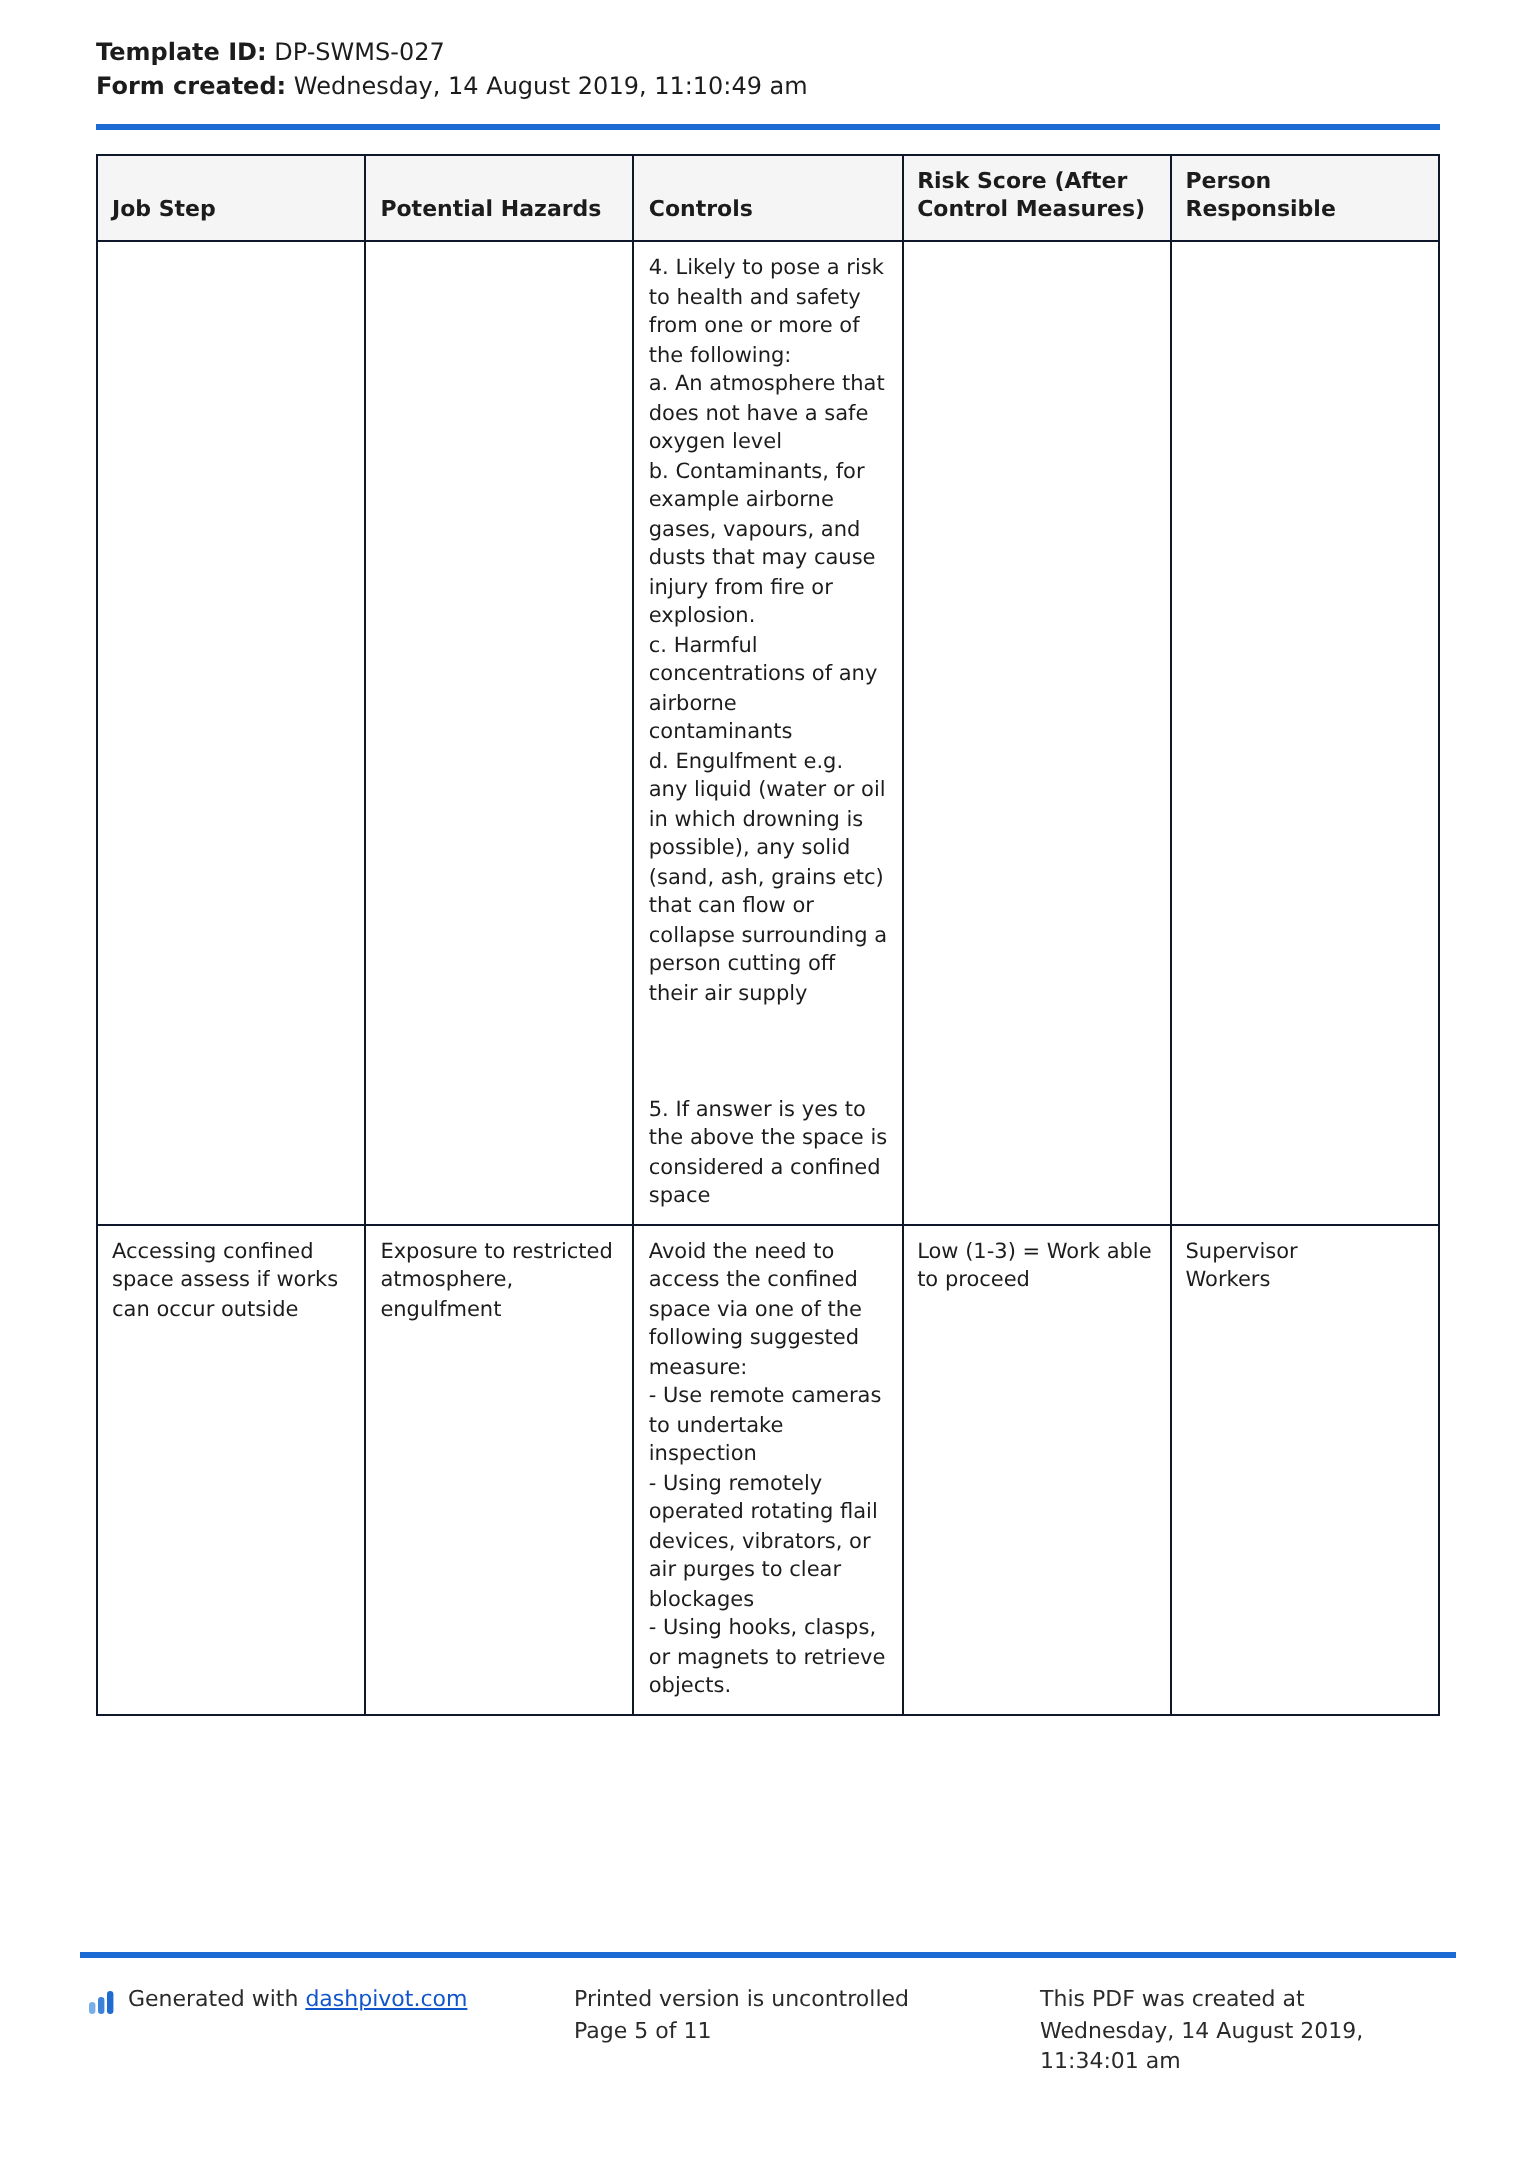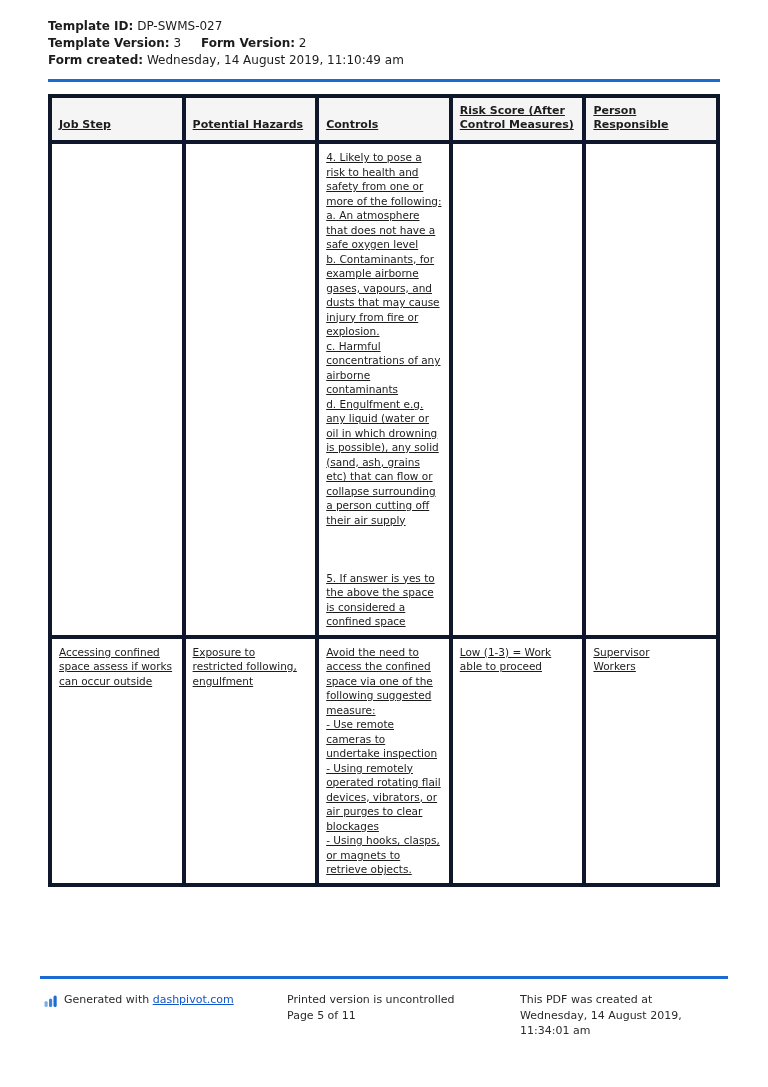--- a/index.html
+++ b/index.html
@@ -21,21 +21,21 @@
   .lbl { font-weight:bold; }
   .tofu {
     display:inline-block; width:7px; height:11px;
     border:1px solid #3a3a3a; margin:0 3px -1px 2px;
   }
   .fv-label { margin-left:16px; }
   .divider { margin:10px 48px 0 48px; height:3px; background:#1c6bd4; }
 
   .table-wrap { margin:12px 48px 0 48px; }
   table { width:100%; border-collapse:collapse; table-layout:fixed; }
-  th, td { border:4px solid #0f172a; text-align:left;text-decoration:underline; }
+  th, td { border:1px solid #0f172a; text-align:left; }
   th {
     background:#f5f5f5; font-size:11px; font-weight:bold;
     vertical-align:bottom; padding:6px 7px 8px 7px; height:42px; line-height:14px;
   }
   td {
     vertical-align:top; padding:6px 7px;
     font-size:10.5px; line-height:14.5px; white-space:pre-line;
   }
   tr.row-1 td { height:470px; }
   tr.row-2 td { height:228px; }
@@ -52,26 +52,20 @@
   a.dp-link { color:#1155cc; text-decoration:underline; cursor:pointer; }
 </style>
 </head>
 <body>
 
 <div class="header">
   <div class="tpl-block">
     <div>
       <span class="lbl">Template ID:</span>
       <span>DP-SWMS-027</span>
-    </div>
-    <div>
-      <span class="lbl">Template Version:</span>
-      <span>3</span>
-      <span class="lbl fv-label">Form Version:</span>
-      <span>2</span>
     </div>
     <div>
       <span class="lbl">Form created:</span>
       <span>Wednesday, 14 August 2019, 11:10:49 am</span>
     </div>
   </div>
 </div>
 
 <div class="divider"></div>
 
@@ -104,21 +98,21 @@
 d. Engulfment e.g. any liquid (water or oil in which drowning is possible), any solid (sand, ash, grains etc) that can flow or collapse surrounding a person cutting off their air supply
 
 
 
 5. If answer is yes to the above the space is considered a confined space</td>
         <td></td>
         <td></td>
       </tr>
       <tr class="row-2">
         <td>Accessing confined space assess if works can occur outside</td>
-        <td>Exposure to restricted following, engulfment</td>
+        <td>Exposure to restricted atmosphere, engulfment</td>
         <td>Avoid the need to access the confined space via one of the following suggested measure:
 - Use remote cameras to undertake inspection
 - Using remotely operated rotating flail devices, vibrators, or air purges to clear blockages
 - Using hooks, clasps, or magnets to retrieve objects.</td>
         <td>Low (1-3) = Work able to proceed</td>
         <td>Supervisor
 Workers</td>
       </tr>
     </tbody>
   </table>

